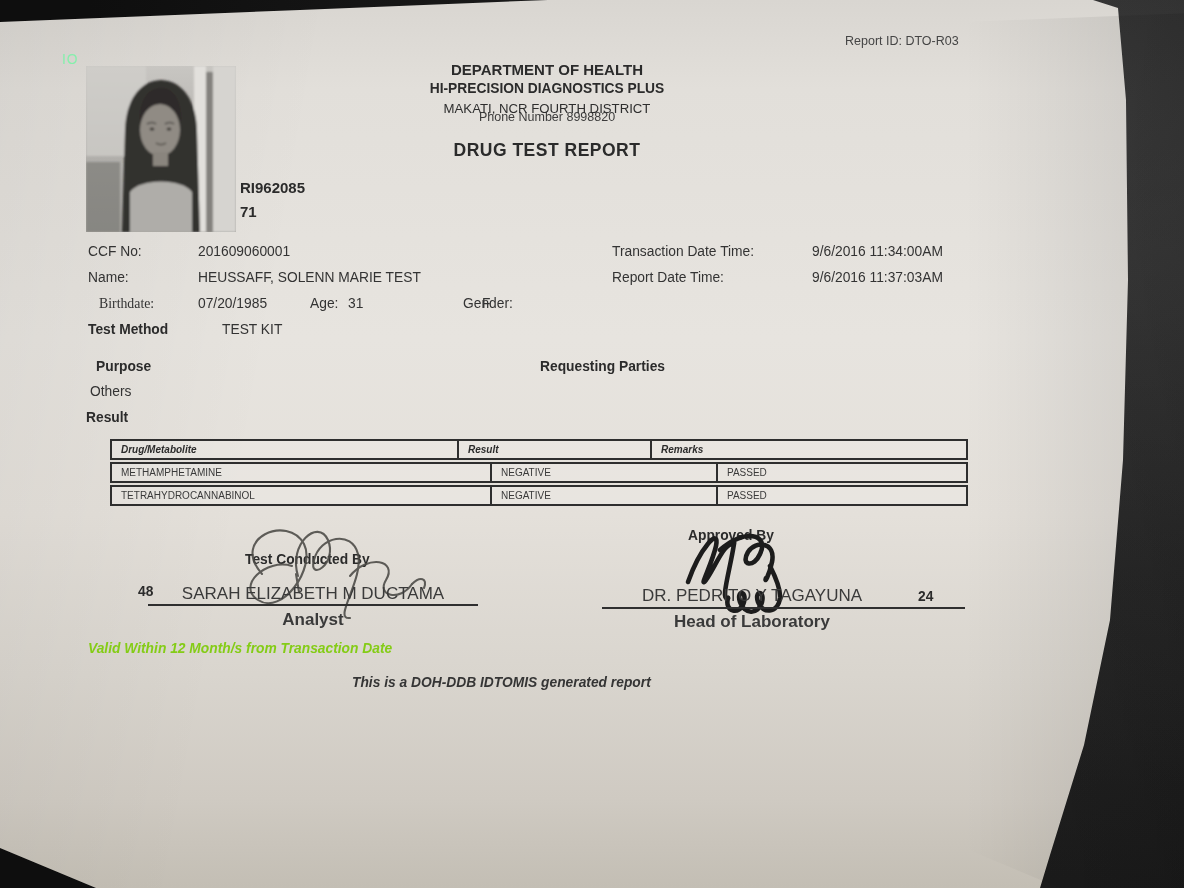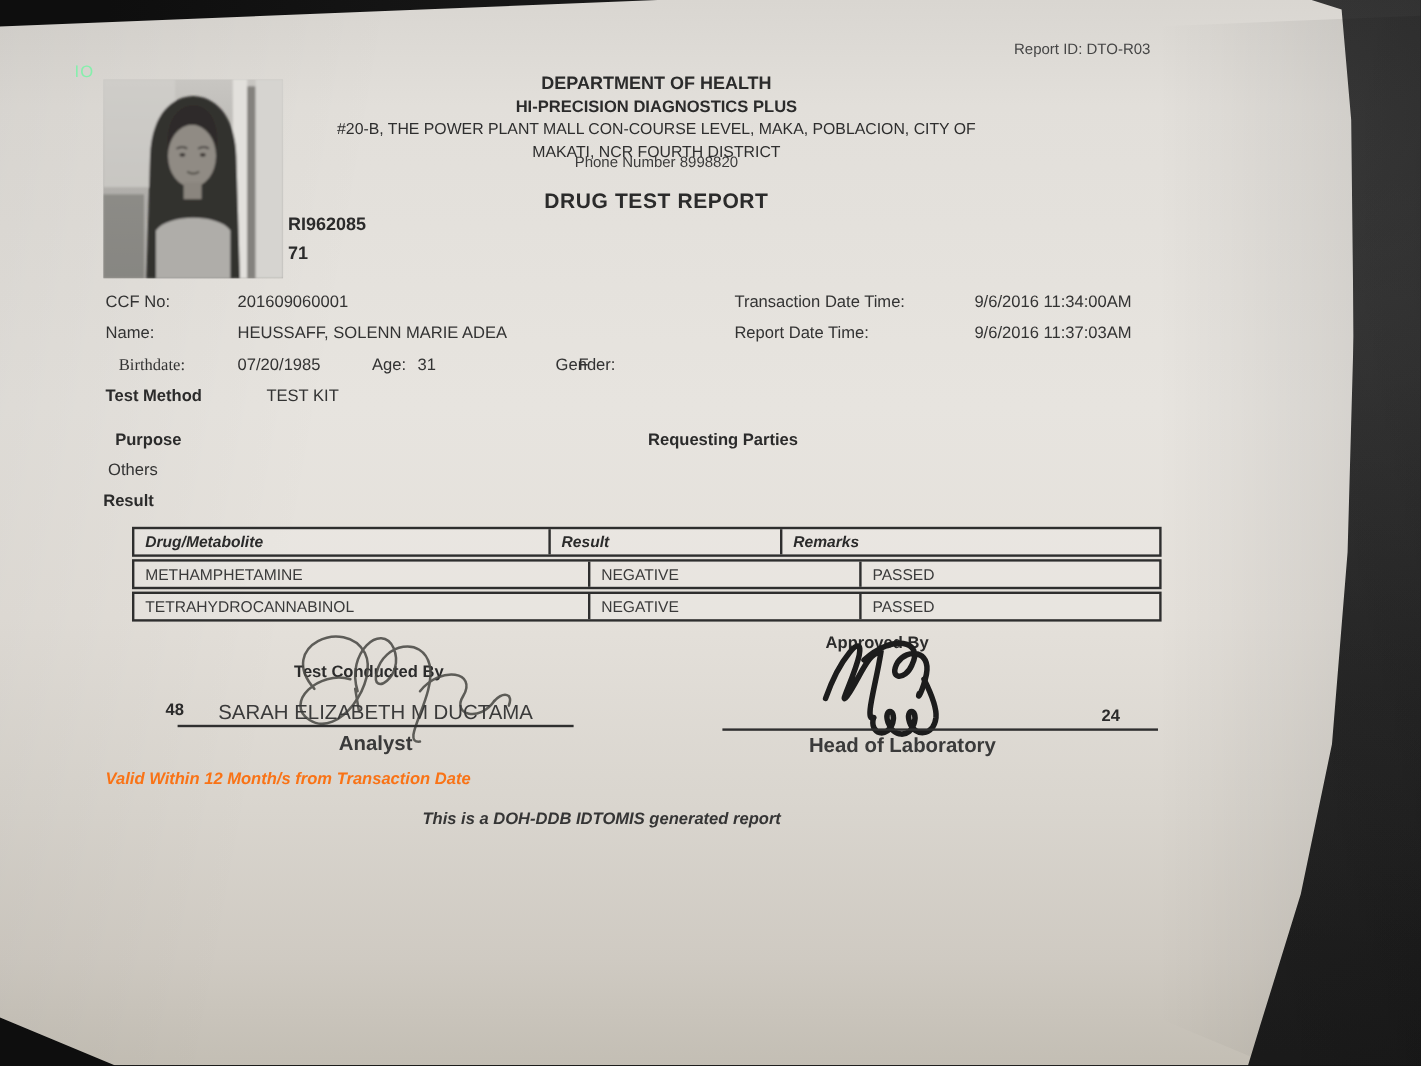--- a/index.html
+++ b/index.html
@@ -39,21 +39,21 @@
   .header-block{position:absolute;left:232px;top:60px;width:630px;text-align:center;color:#2e2e2e;}
   .header-block div{line-height:1.35;}
   .addr2{margin-top:1px;}
   .phone{margin-top:-9px;opacity:.92;}
   .doc-title{margin-top:13px;letter-spacing:.5px;}
   .rule{position:absolute;height:2px;background:#2f2f2f;}
   
   .rtable{position:absolute;left:110px;top:439px;width:858px;}
   .rrow{display:flex;border:2px solid #2e2e2e;background:rgba(255,255,255,.16);margin-bottom:2px;}
   .rrow + .rrow{margin-top:1px;gap:33px;}
-  .rcell{padding:3px 0 3px 9px;font-size:13px;color:#3a3a3a;box-sizing:border-box;}
+  .rcell{padding:3px 0 3px 9px;font-size:10px;color:#3a3a3a;box-sizing:border-box;}
   .c1{width:345px;}
   .c2{width:193px;border-left:2px solid #2e2e2e;}
   .c3{flex:1;border-left:2px solid #2e2e2e;}
   .rhead .rcell{font-weight:bold;font-style:italic;color:#2b2b2b;}
   .sig-name-block{position:absolute;text-align:center;font-size:17px;color:#3a3a3a;}
   .photo{position:absolute;left:86px;top:66px;width:150px;height:166px;}
 </style>
 </head>
 <body>
 
@@ -103,33 +103,32 @@
       <path d="M44,166 L44,126 C54,112 96,112 106,126 L106,166 Z" fill="#c6c3bf" opacity=".85"></path>
     </g>
   </svg>
 
   <div class="t b sz15" style="left:240px;top:179px;">RI962085</div>
   <div class="t b sz15" style="left:240px;top:203px;">71</div>
 
   <div class="header-block">
     <div class="b sz15">DEPARTMENT OF HEALTH</div>
     <div class="b sz14">HI-PRECISION DIAGNOSTICS PLUS</div>
-    <div class="sz13">#20-B, THE POWER PLANT MALL CON-COURSE LEVEL, MAKA, POBLACION, CITY OF</div>
     <div class="sz13 addr2">MAKATI, NCR FOURTH DISTRICT</div>
     <div class="sz12 phone">Phone Number 8998820</div>
     <div class="b sz17 doc-title">DRUG TEST REPORT</div>
   </div>
 
   <div class="t sz14" style="left:88px;top:244px;">CCF No:</div>
   <div class="t sz14" style="left:198px;top:244px;">201609060001</div>
   <div class="t sz14" style="left:612px;top:244px;">Transaction Date Time:</div>
   <div class="t sz14" style="left:812px;top:244px;">9/6/2016 11:34:00AM</div>
 
   <div class="t sz14" style="left:88px;top:270px;">Name:</div>
-  <div class="t sz14" style="left:198px;top:270px;">HEUSSAFF, SOLENN MARIE ADEA</div>
+  <div class="t sz14" style="left:198px;top:270px;">HEUSSAFF, SOLENN MARIE TEST</div>
   <div class="t sz14" style="left:612px;top:270px;">Report Date Time:</div>
   <div class="t sz14" style="left:812px;top:270px;">9/6/2016 11:37:03AM</div>
 
   <div class="t sz14" style="left:99px;top:296px;font-family:Liberation Serif, serif;">Birthdate:</div>
   <div class="t sz14" style="left:198px;top:296px;">07/20/1985</div>
   <div class="t sz14" style="left:310px;top:296px;">Age:</div>
   <div class="t sz14" style="left:348px;top:296px;">31</div>
   <div class="t sz14" style="left:435px;top:296px;margin-left:28px;">Gender:</div>
   <div class="t sz14" style="left:482px;top:296px;">F</div>
 
@@ -175,20 +174,21 @@
   <div class="sig-name-block b" style="left:148px;top:610px;width:330px;">Analyst</div>
 
   <div class="t b sz14" style="left:688px;top:528px;">Approved By</div>
   <svg style="position:absolute;left:668px;top:518px;width:160px;height:100px;" viewBox="0 0 160 100">
     <g fill="none" stroke="#1c1c1c" stroke-width="4.6" stroke-linecap="round">
       <path d="M20,64 C32,30 52,8 48,28 C44,46 30,72 38,62 C48,48 56,24 66,26 C62,52 52,84 60,80"></path>
       <path d="M52,32 C76,10 102,16 92,36 C86,50 72,48 80,34 C88,22 108,24 104,44 C101,58 96,66 98,60"></path>
       <path d="M60,80 C56,94 72,98 76,84 C79,72 68,72 72,84 C76,96 90,98 94,84 C97,72 86,72 90,84 C94,96 110,96 112,80 C113,70 106,56 102,48"></path>
     </g>
   </svg>
+  <div class="sig-name-block" style="left:602px;top:586px;width:300px;">DR. PEDRITO Y TAGAYUNA</div>
   <div class="t b sz14" style="left:918px;top:589px;">24</div>
   <div class="rule" style="left:602px;top:607px;width:363px;"></div>
   <div class="sig-name-block b sz15" style="left:602px;top:612px;width:300px;">Head of Laboratory</div>
 
-  <div class="t b it sz14" style="left:88px;top:641px;color:#f97316;">Valid Within 12 Month/s from Transaction Date</div>
+  <div class="t b it sz14" style="left:88px;top:641px;color:#84cc16;">Valid Within 12 Month/s from Transaction Date</div>
   <div class="t b it sz14" style="left:352px;top:675px;color:#353535;">This is a DOH-DDB IDTOMIS generated report</div>
 
 </div>
 
 </body></html>

